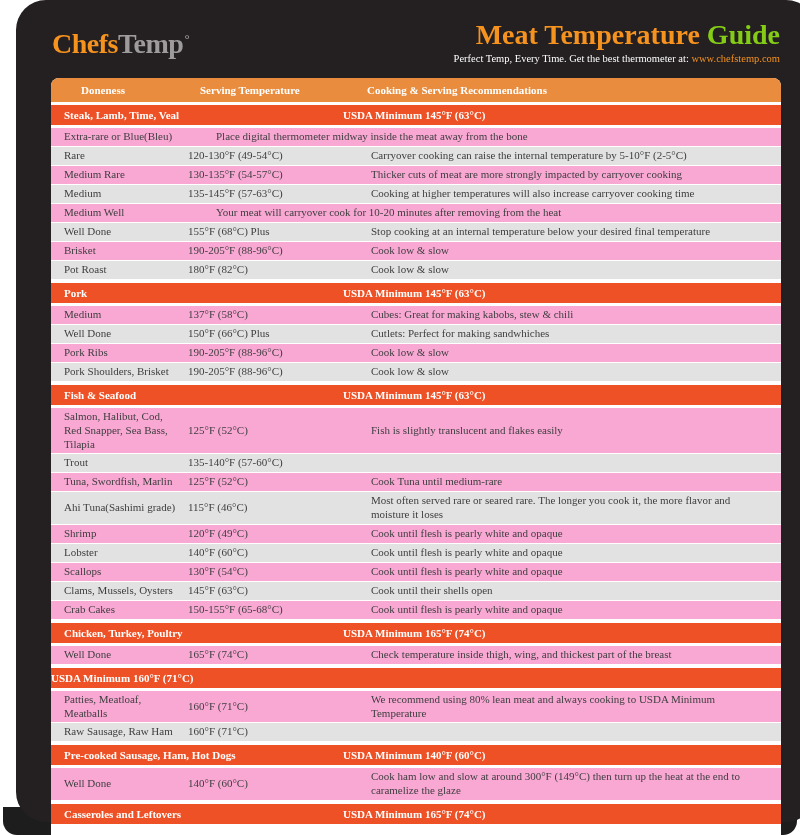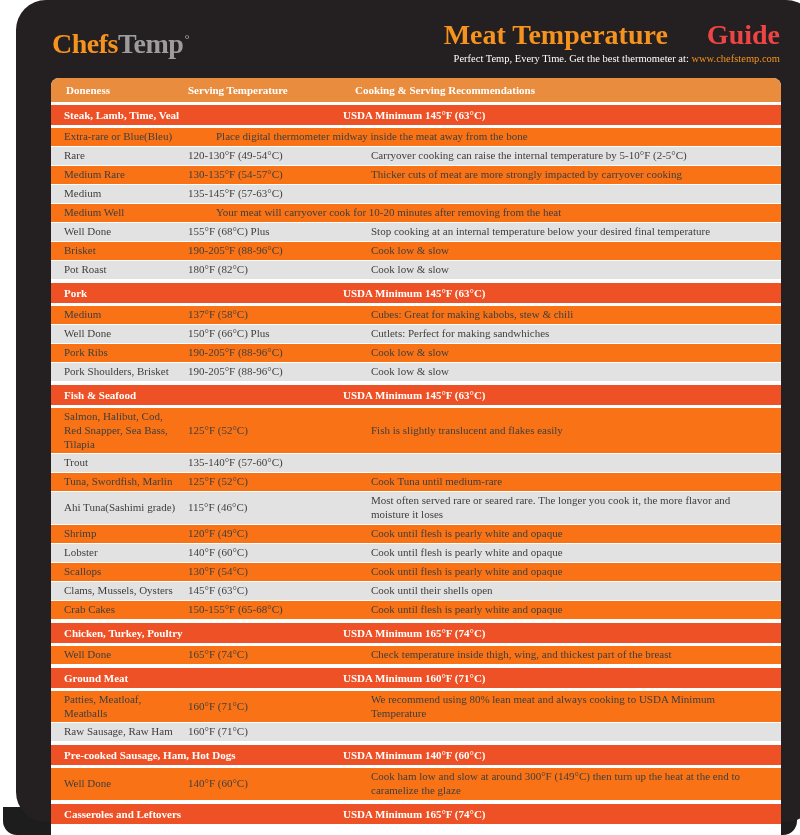--- a/index.html
+++ b/index.html
@@ -58,21 +58,21 @@
     margin-left: 1px;
   }
   .title-block { text-align: right; }
   .page-title {
     font-size: 28px;
     font-weight: 700;
     line-height: 30px;
     white-space: nowrap;
   }
   .page-title .accent { color: var(--accent, #F6921E); }
-  .page-title .rest   { color: #ef4444; margin-left: 32px; }
+  .page-title .rest   { color: #84cc16; }
   .tagline {
     margin-top: 3px;
     font-size: 10.5px;
     color: #ffffff;
     white-space: nowrap;
   }
   .tagline a {
     color: var(--accent, #F6921E);
     text-decoration: none;
   }
@@ -89,42 +89,42 @@
   }
   .col-header-row {
     display: flex;
     align-items: center;
     height: 24px;
     background: var(--colheader-bg, #EA8C3D);
     color: #ffffff;
     font-weight: 700;
     margin-bottom: 3px;
   }
-  .col-h1 { flex: 0 0 137px; padding-left: 15px; }
-  .col-h2 { flex: 0 0 155px; }
+  .col-h1 { flex: 0 0 137px; padding-left: 30px; }
+  .col-h2 { flex: 0 0 155px; margin-left: 12px; }
   .col-h3 { flex: 1; margin-left: 12px; }
 
   .section-bar {
     display: flex;
     align-items: center;
     height: 20px;
     background: var(--section-bg, #EE5125);
     color: #ffffff;
     font-weight: 700;
     margin: 3px 0;
   }
   .section-name { flex: 0 0 292px; padding-left: 13px; }
   .section-usda { flex: 1; }
 
   .row {
     display: flex;
     align-items: center;
     min-height: 19px;
     border-bottom: 1px solid #ffffff;
-    background: #f97316;
+    background: #f9a8d4;
     line-height: 1.25;
   }
   .row.alt { background: var(--rowalt-bg, #E2E2E2); }
   .cell-doneness { flex: 0 0 137px; padding: 2px 6px 2px 13px; }
   .cell-temp     { flex: 0 0 155px; padding: 2px 6px 2px 0; }
   .cell-rec      { flex: 1; padding: 2px 10px 2px 0; margin-left: 28px; }
 </style>
 </head>
 <body>
 
@@ -167,20 +167,21 @@
             <span class="cell-rec">Carryover cooking can raise the internal temperature by 5-10°F (2-5°C)</span>
           </div>
           <div class="row">
             <span class="cell-doneness">Medium Rare</span>
             <span class="cell-temp">130-135°F (54-57°C)</span>
             <span class="cell-rec">Thicker cuts of meat are more strongly impacted by carryover cooking</span>
           </div>
           <div class="row alt">
             <span class="cell-doneness">Medium</span>
             <span class="cell-temp">135-145°F (57-63°C)</span>
+            <span class="cell-rec">Cooking at higher temperatures will also increase carryover cooking time</span>
           </div>
           <div class="row">
             <span class="cell-doneness">Medium Well</span>
             <span class="cell-rec">Your meat will carryover cook for 10-20 minutes after removing from the heat</span>
           </div>
           <div class="row alt">
             <span class="cell-doneness">Well Done</span>
             <span class="cell-temp">155°F (68°C) Plus</span>
             <span class="cell-rec">Stop cooking at an internal temperature below your desired final temperature</span>
           </div>
@@ -270,21 +271,20 @@
           <div class="section-bar">
             <span class="section-name">Chicken, Turkey, Poultry</span>
             <span class="section-usda">USDA Minimum 165°F (74°C)</span>
           </div>
           <div class="row">
             <span class="cell-doneness">Well Done</span>
             <span class="cell-temp">165°F (74°C)</span>
             <span class="cell-rec">Check temperature inside thigh, wing, and thickest part of the breast</span>
           </div>
           <div class="section-bar">
-            <span class="section-name">Ground Meat</span>
             <span class="section-usda">USDA Minimum 160°F (71°C)</span>
           </div>
           <div class="row">
             <span class="cell-doneness">Patties, Meatloaf, Meatballs</span>
             <span class="cell-temp">160°F (71°C)</span>
             <span class="cell-rec">We recommend using 80% lean meat and always cooking to USDA Minimum Temperature</span>
           </div>
           <div class="row alt">
             <span class="cell-doneness">Raw Sausage, Raw Ham</span>
             <span class="cell-temp">160°F (71°C)</span>

